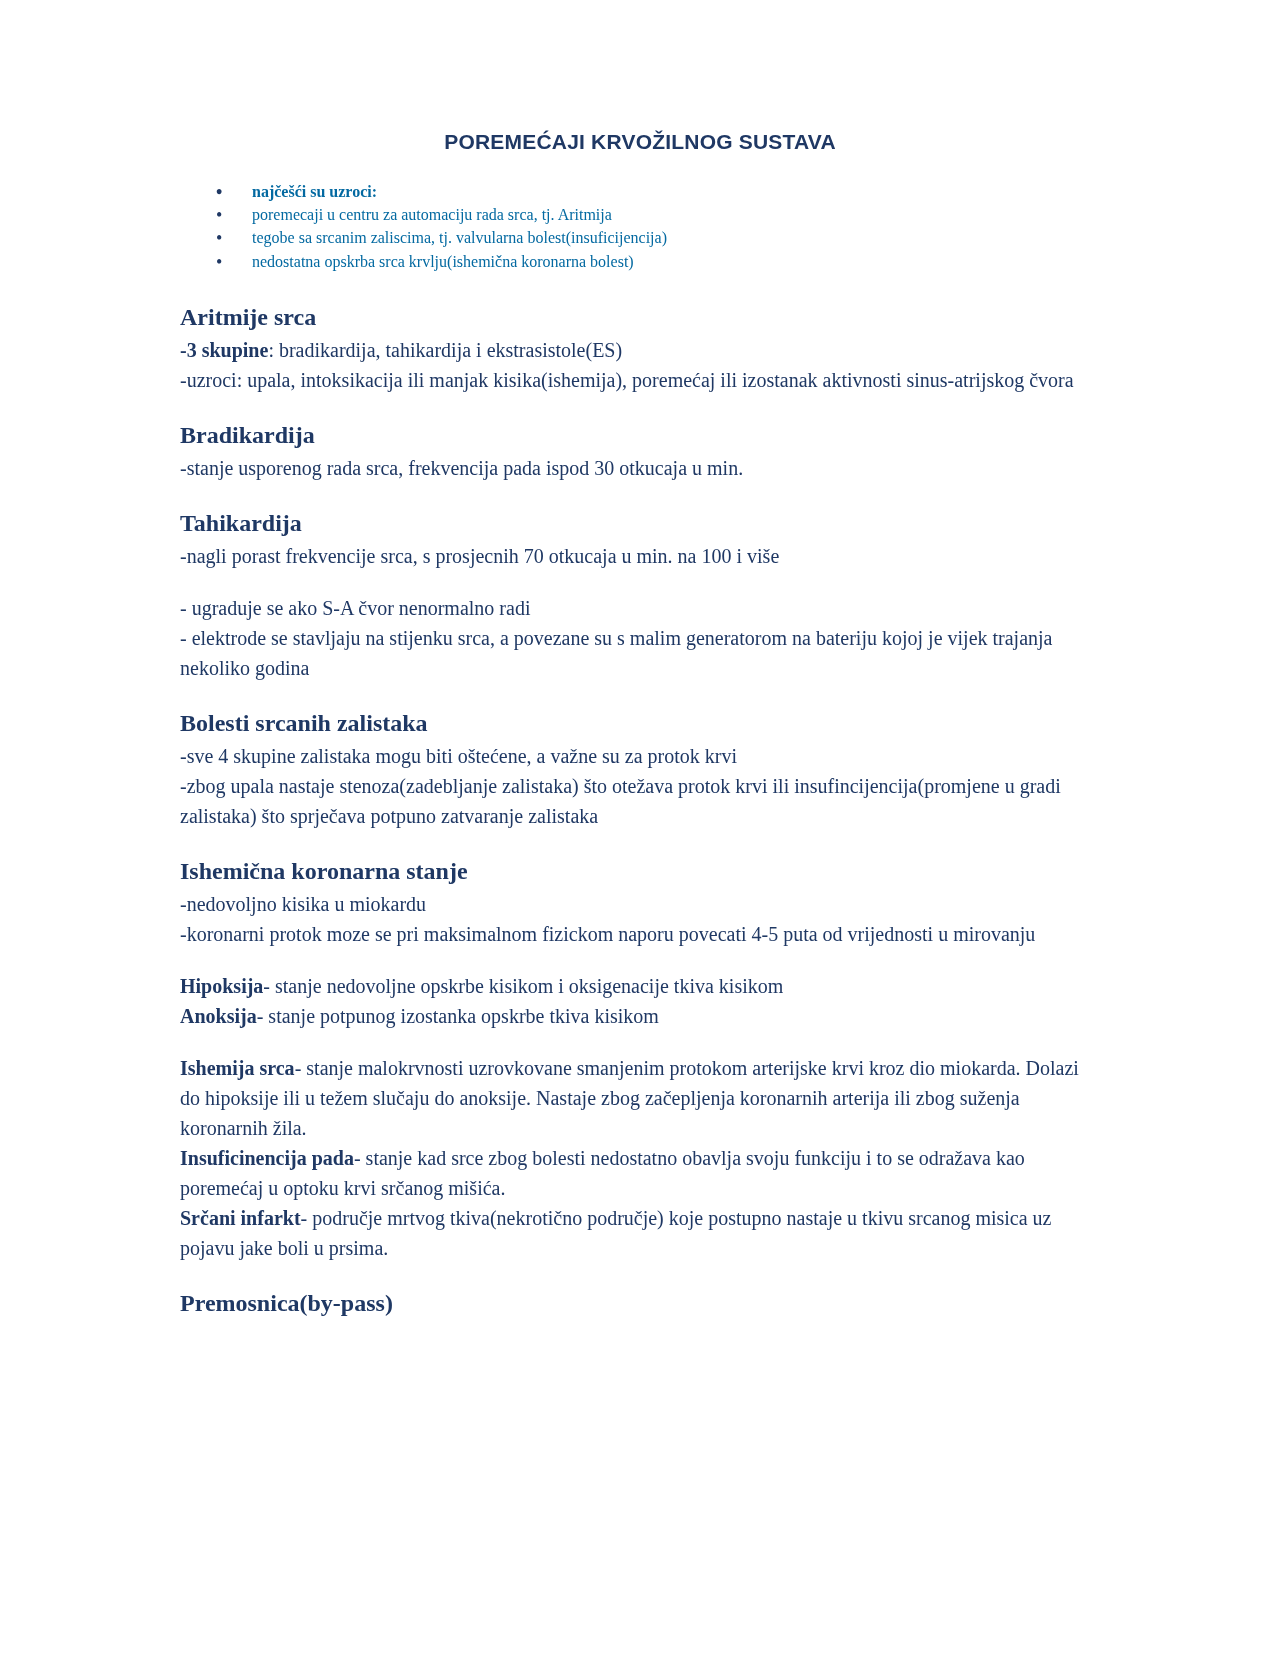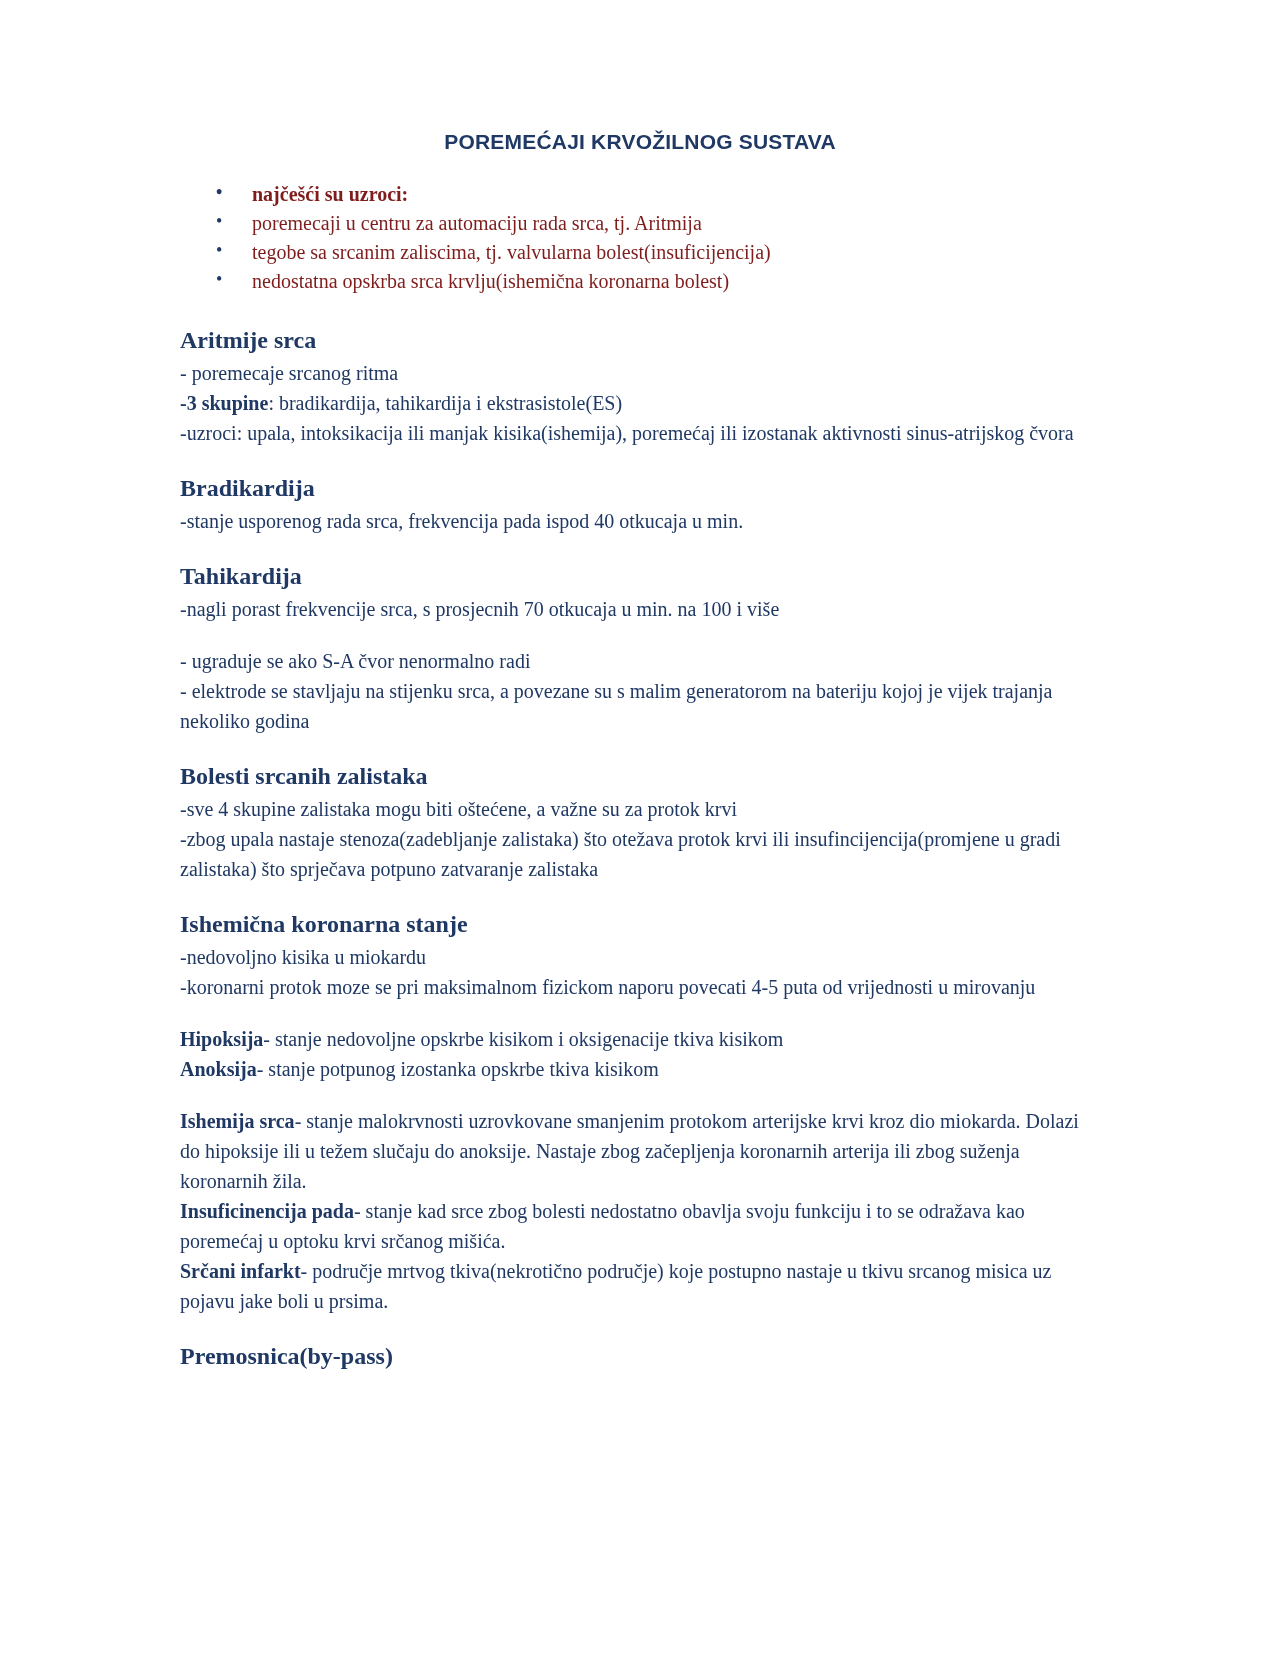--- a/index.html
+++ b/index.html
@@ -30,24 +30,24 @@
     color: #1F3864;
     margin: 0 0 26px 0;
   }
   ul.bullets {
     list-style: none;
     margin: 0 0 26px 0;
     padding: 0 0 0 36px;
   }
   ul.bullets li {
     position: relative;
-    font-size: 20px;
+    font-size: 16px;
     line-height: 1.45;
     padding-left: 36px;
-    color: #7f1d1d;
+    color: #0369a1;
   }
   ul.bullets li::before {
     content: "\2022";
     position: absolute;
     left: 0;
     top: -1px;
     font-size: 18px;
     color: #1F3864;
   }
   ul.bullets li.strong {
@@ -89,28 +89,27 @@
 
   <ul class="bullets">
     <li class="strong">najčešći su uzroci:</li>
     <li>poremecaji u centru za automaciju rada srca, tj. Aritmija</li>
     <li>tegobe sa srcanim zaliscima, tj. valvularna bolest(insuficijencija)</li>
     <li>nedostatna opskrba srca krvlju(ishemična koronarna bolest)</li>
   </ul>
 
   <div class="block">
     <div class="heading">Aritmije srca</div>
-    <div class="line">- poremecaje srcanog ritma</div>
     <div class="line"><b>-3 skupine</b>: bradikardija, tahikardija i ekstrasistole(ES)</div>
     <div class="line">-uzroci: upala, intoksikacija ili manjak kisika(ishemija), poremećaj ili izostanak aktivnosti sinus-atrijskog čvora</div>
   </div>
 
   <div class="block">
     <div class="heading">Bradikardija</div>
-    <div class="line">-stanje usporenog rada srca, frekvencija pada ispod  40 otkucaja u min.</div>
+    <div class="line">-stanje usporenog rada srca, frekvencija pada ispod  30 otkucaja u min.</div>
   </div>
 
   <div class="block">
     <div class="heading">Tahikardija</div>
     <div class="line">-nagli porast frekvencije srca, s prosjecnih 70 otkucaja u min. na 100 i više</div>
   </div>
 
 
   <div class="block">
     <div class="line">- ugraduje se ako S-A čvor nenormalno radi</div>

